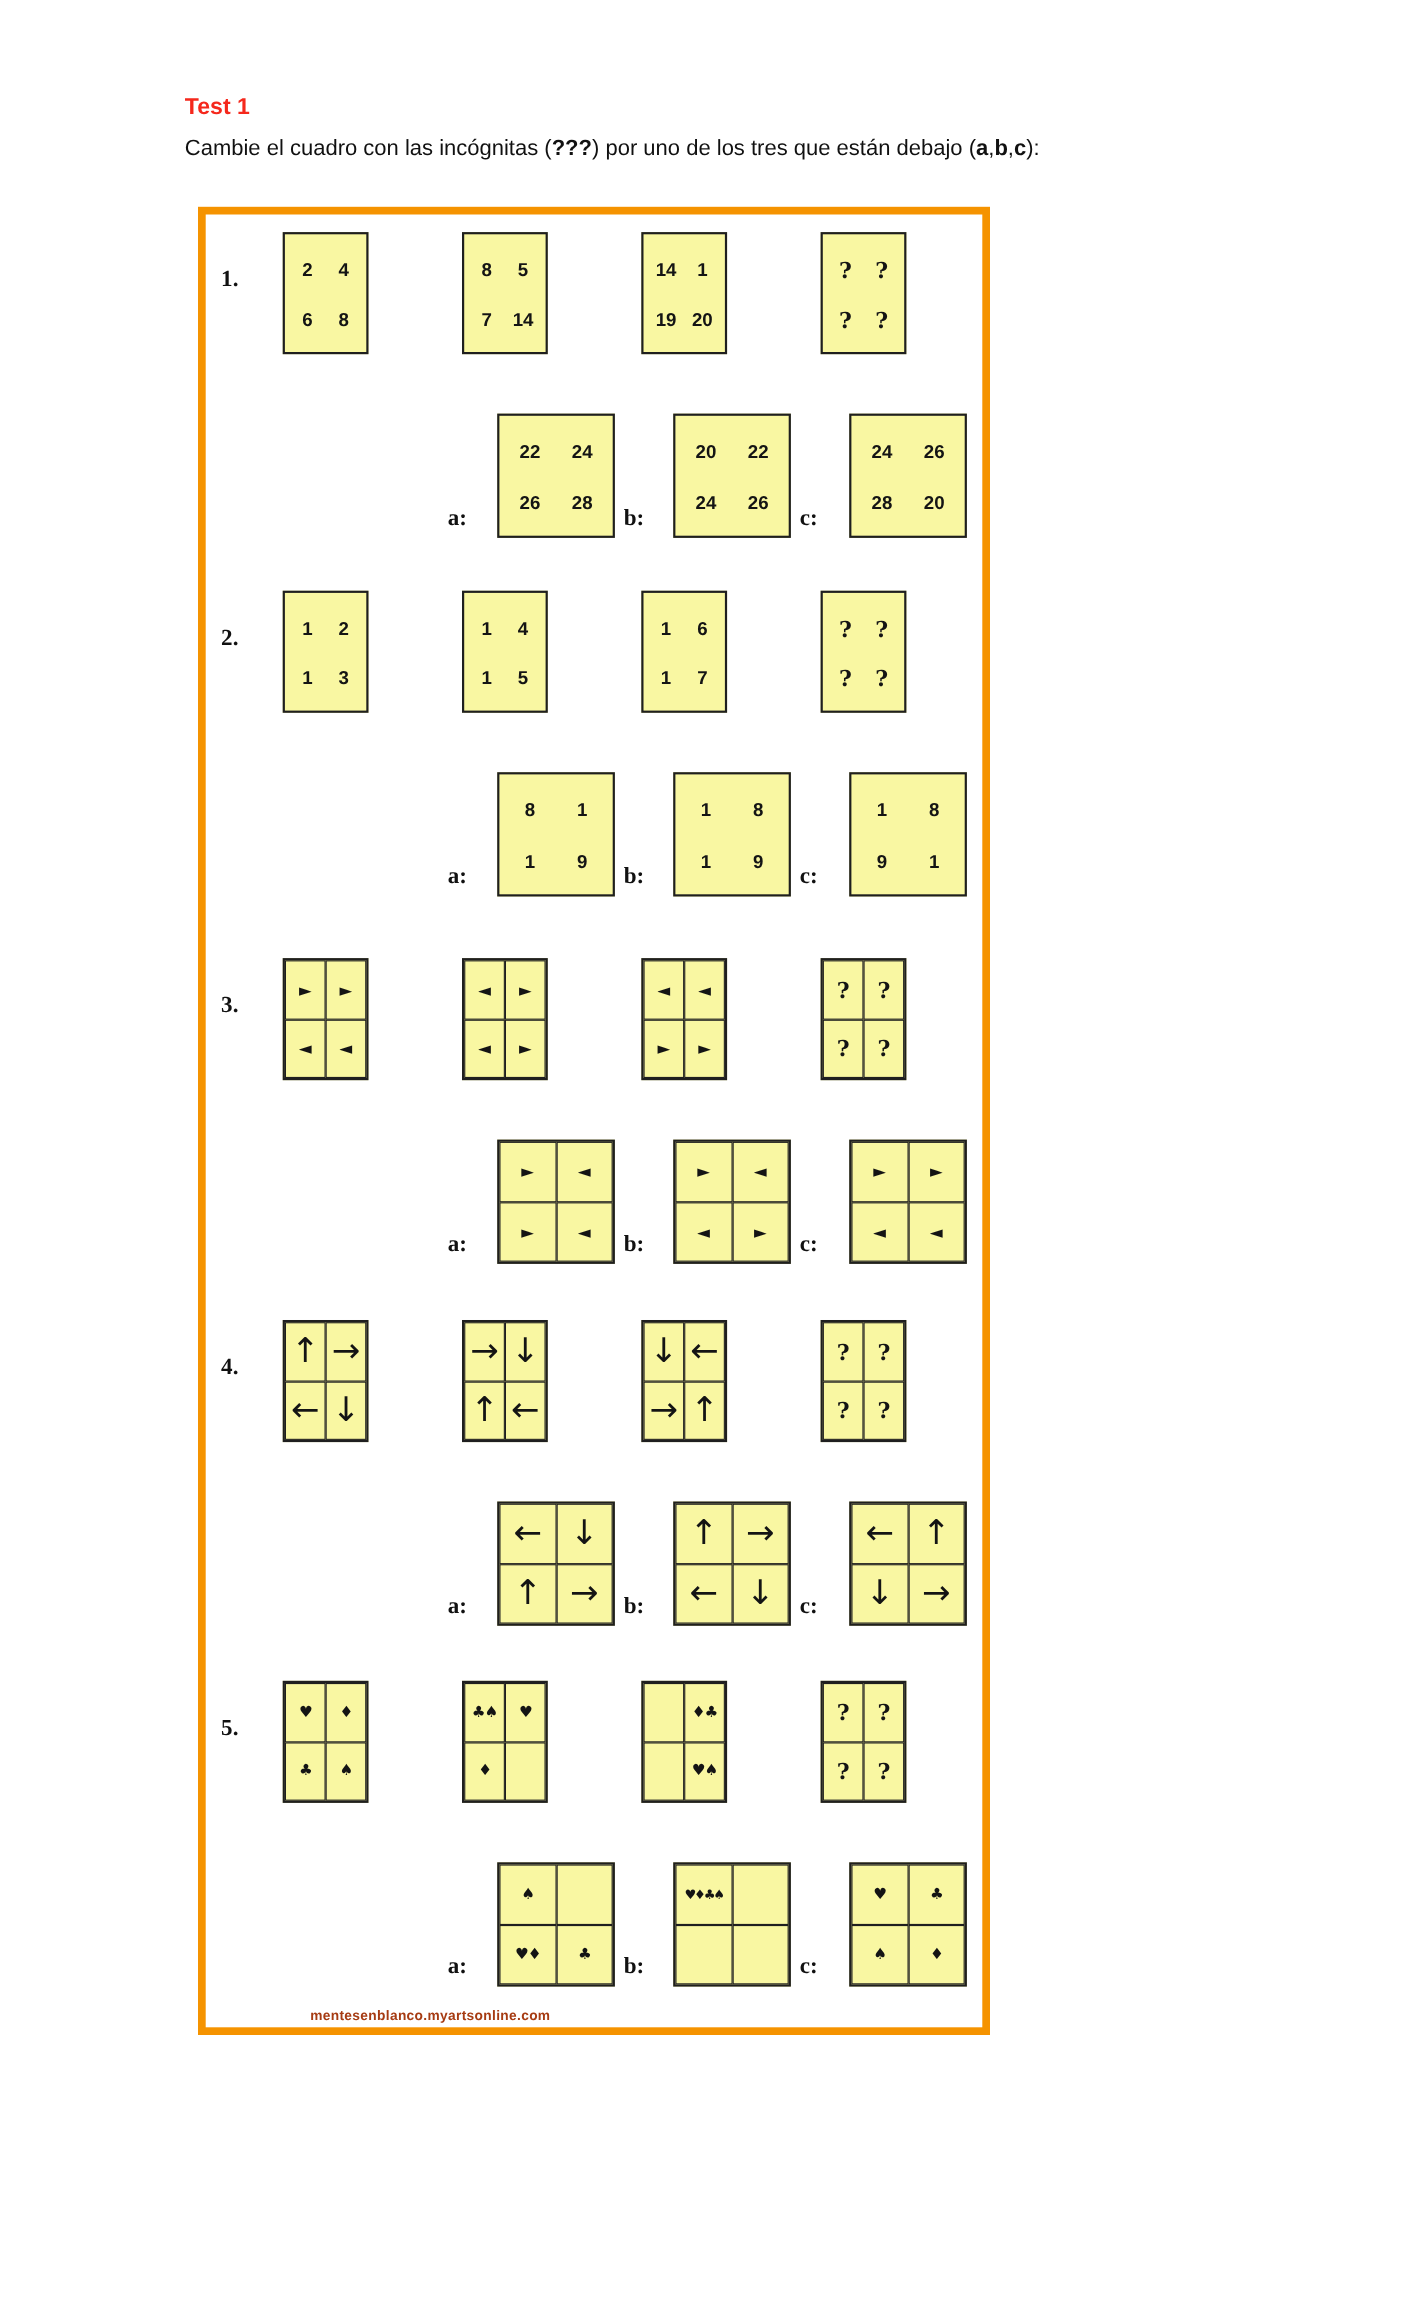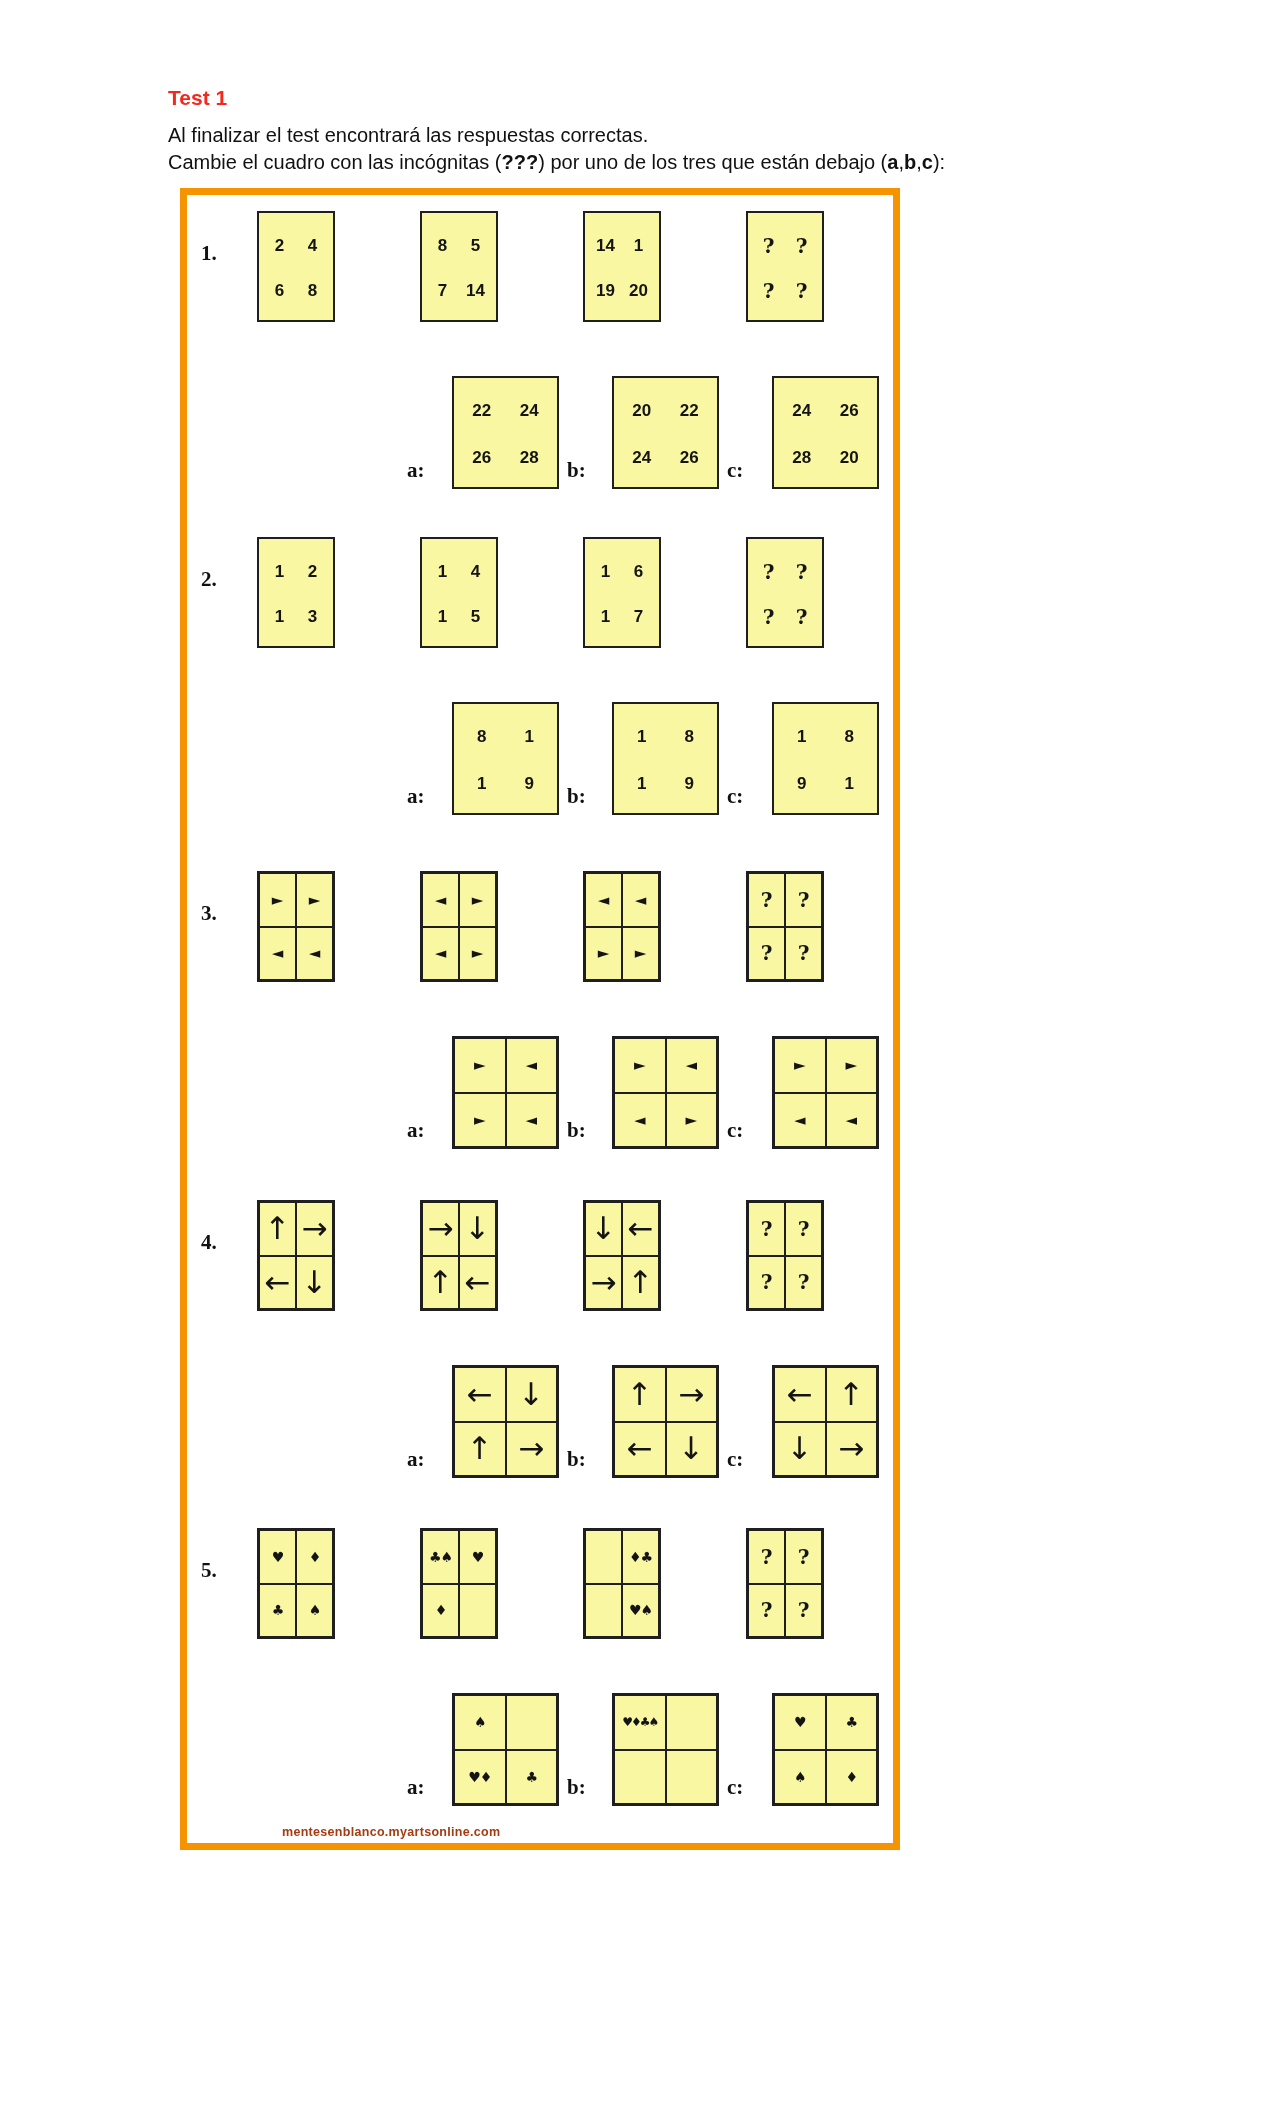--- a/index.html
+++ b/index.html
@@ -34,21 +34,20 @@
 
   .watermark{position:absolute;left:0;right:0;top:1630px;text-align:left;text-indent:95px;
              font:700 12.5px "Liberation Sans",sans-serif;color:#a63b12;letter-spacing:0.3px;}
 </style>
 </head>
 <body>
 
 <div class="page-title">Test 1</div>
 
 <div class="instructions">
-  <div>Al finalizar el test encontrará las respuestas correctas.</div>
   <div><span>Cambie el cuadro con las incógnitas (</span><b>???</b><span>) por uno de los tres que están debajo (</span><b>a</b><span>,</span><b>b</b><span>,</span><b>c</b><span>):</span></div>
 </div>
 
 <div class="test-box">
   <div class="watermark">mentesenblanco.myartsonline.com</div>
 <div class="puzzle" style="top: 16px;">
       <div class="row-num">1.</div>
       <div class="grid seq-grid t-numbers plain" style="left: 70px;">
         <span class="cell">2</span>
         <span class="cell">4</span>

